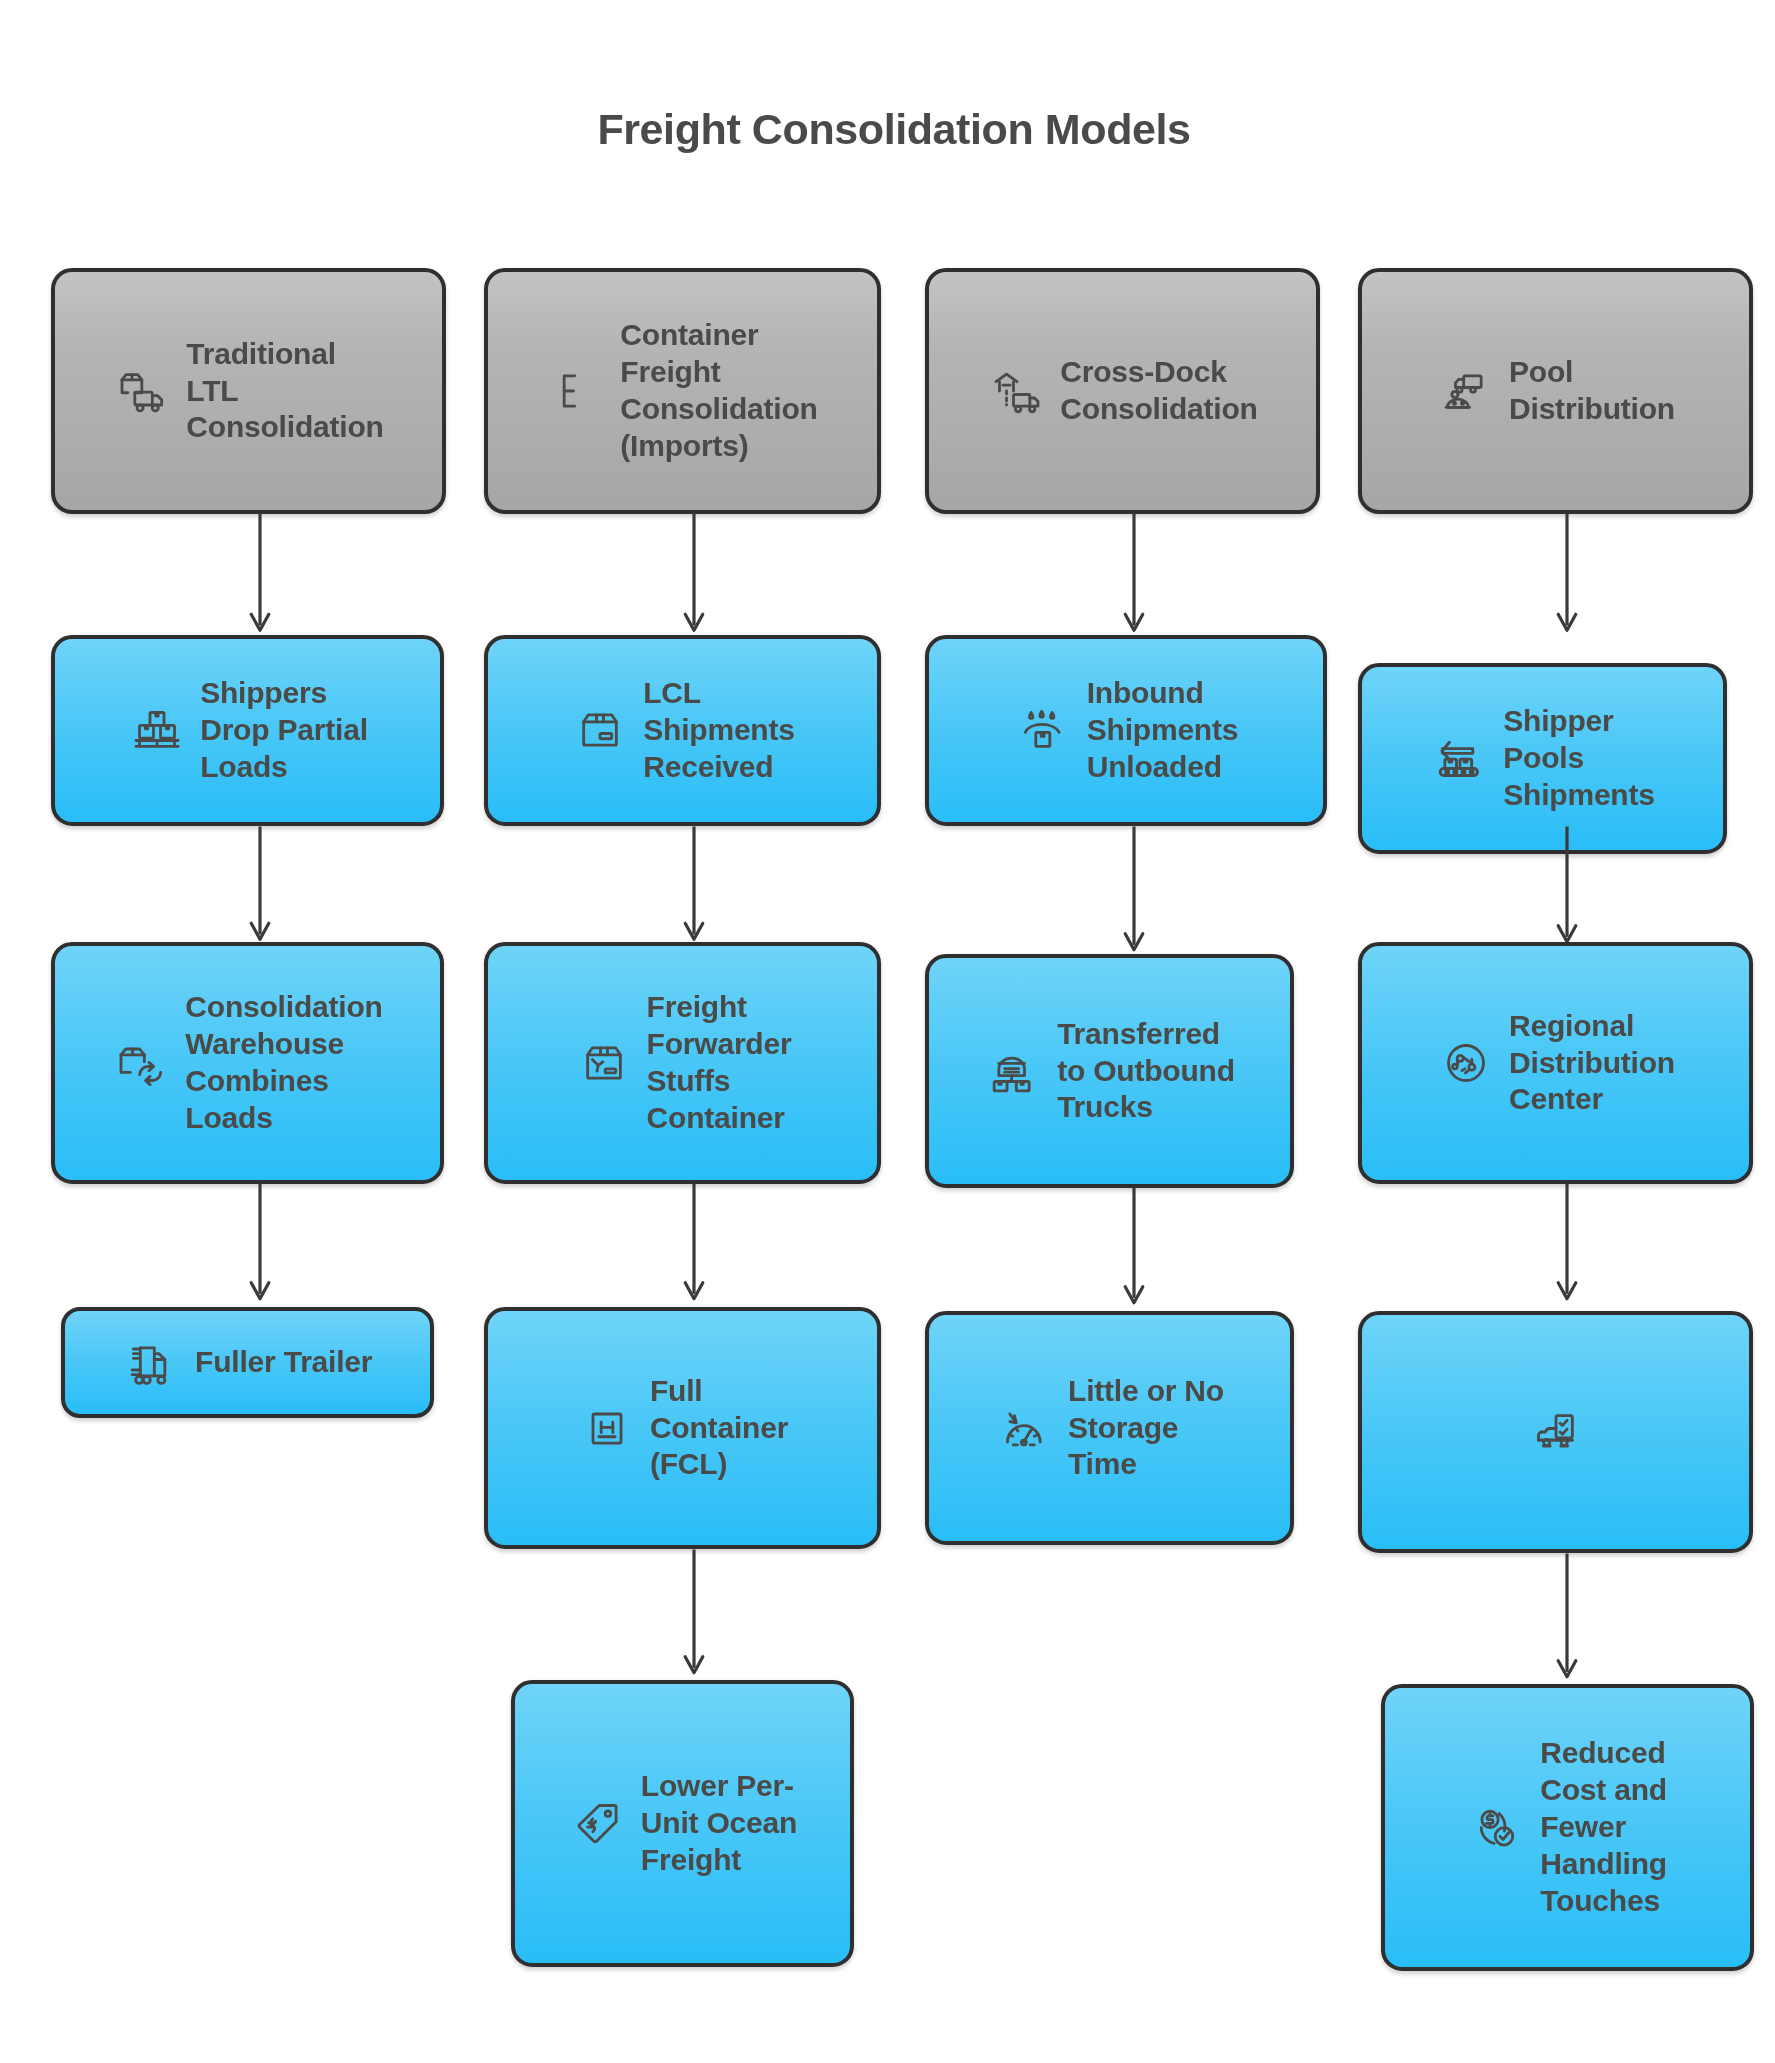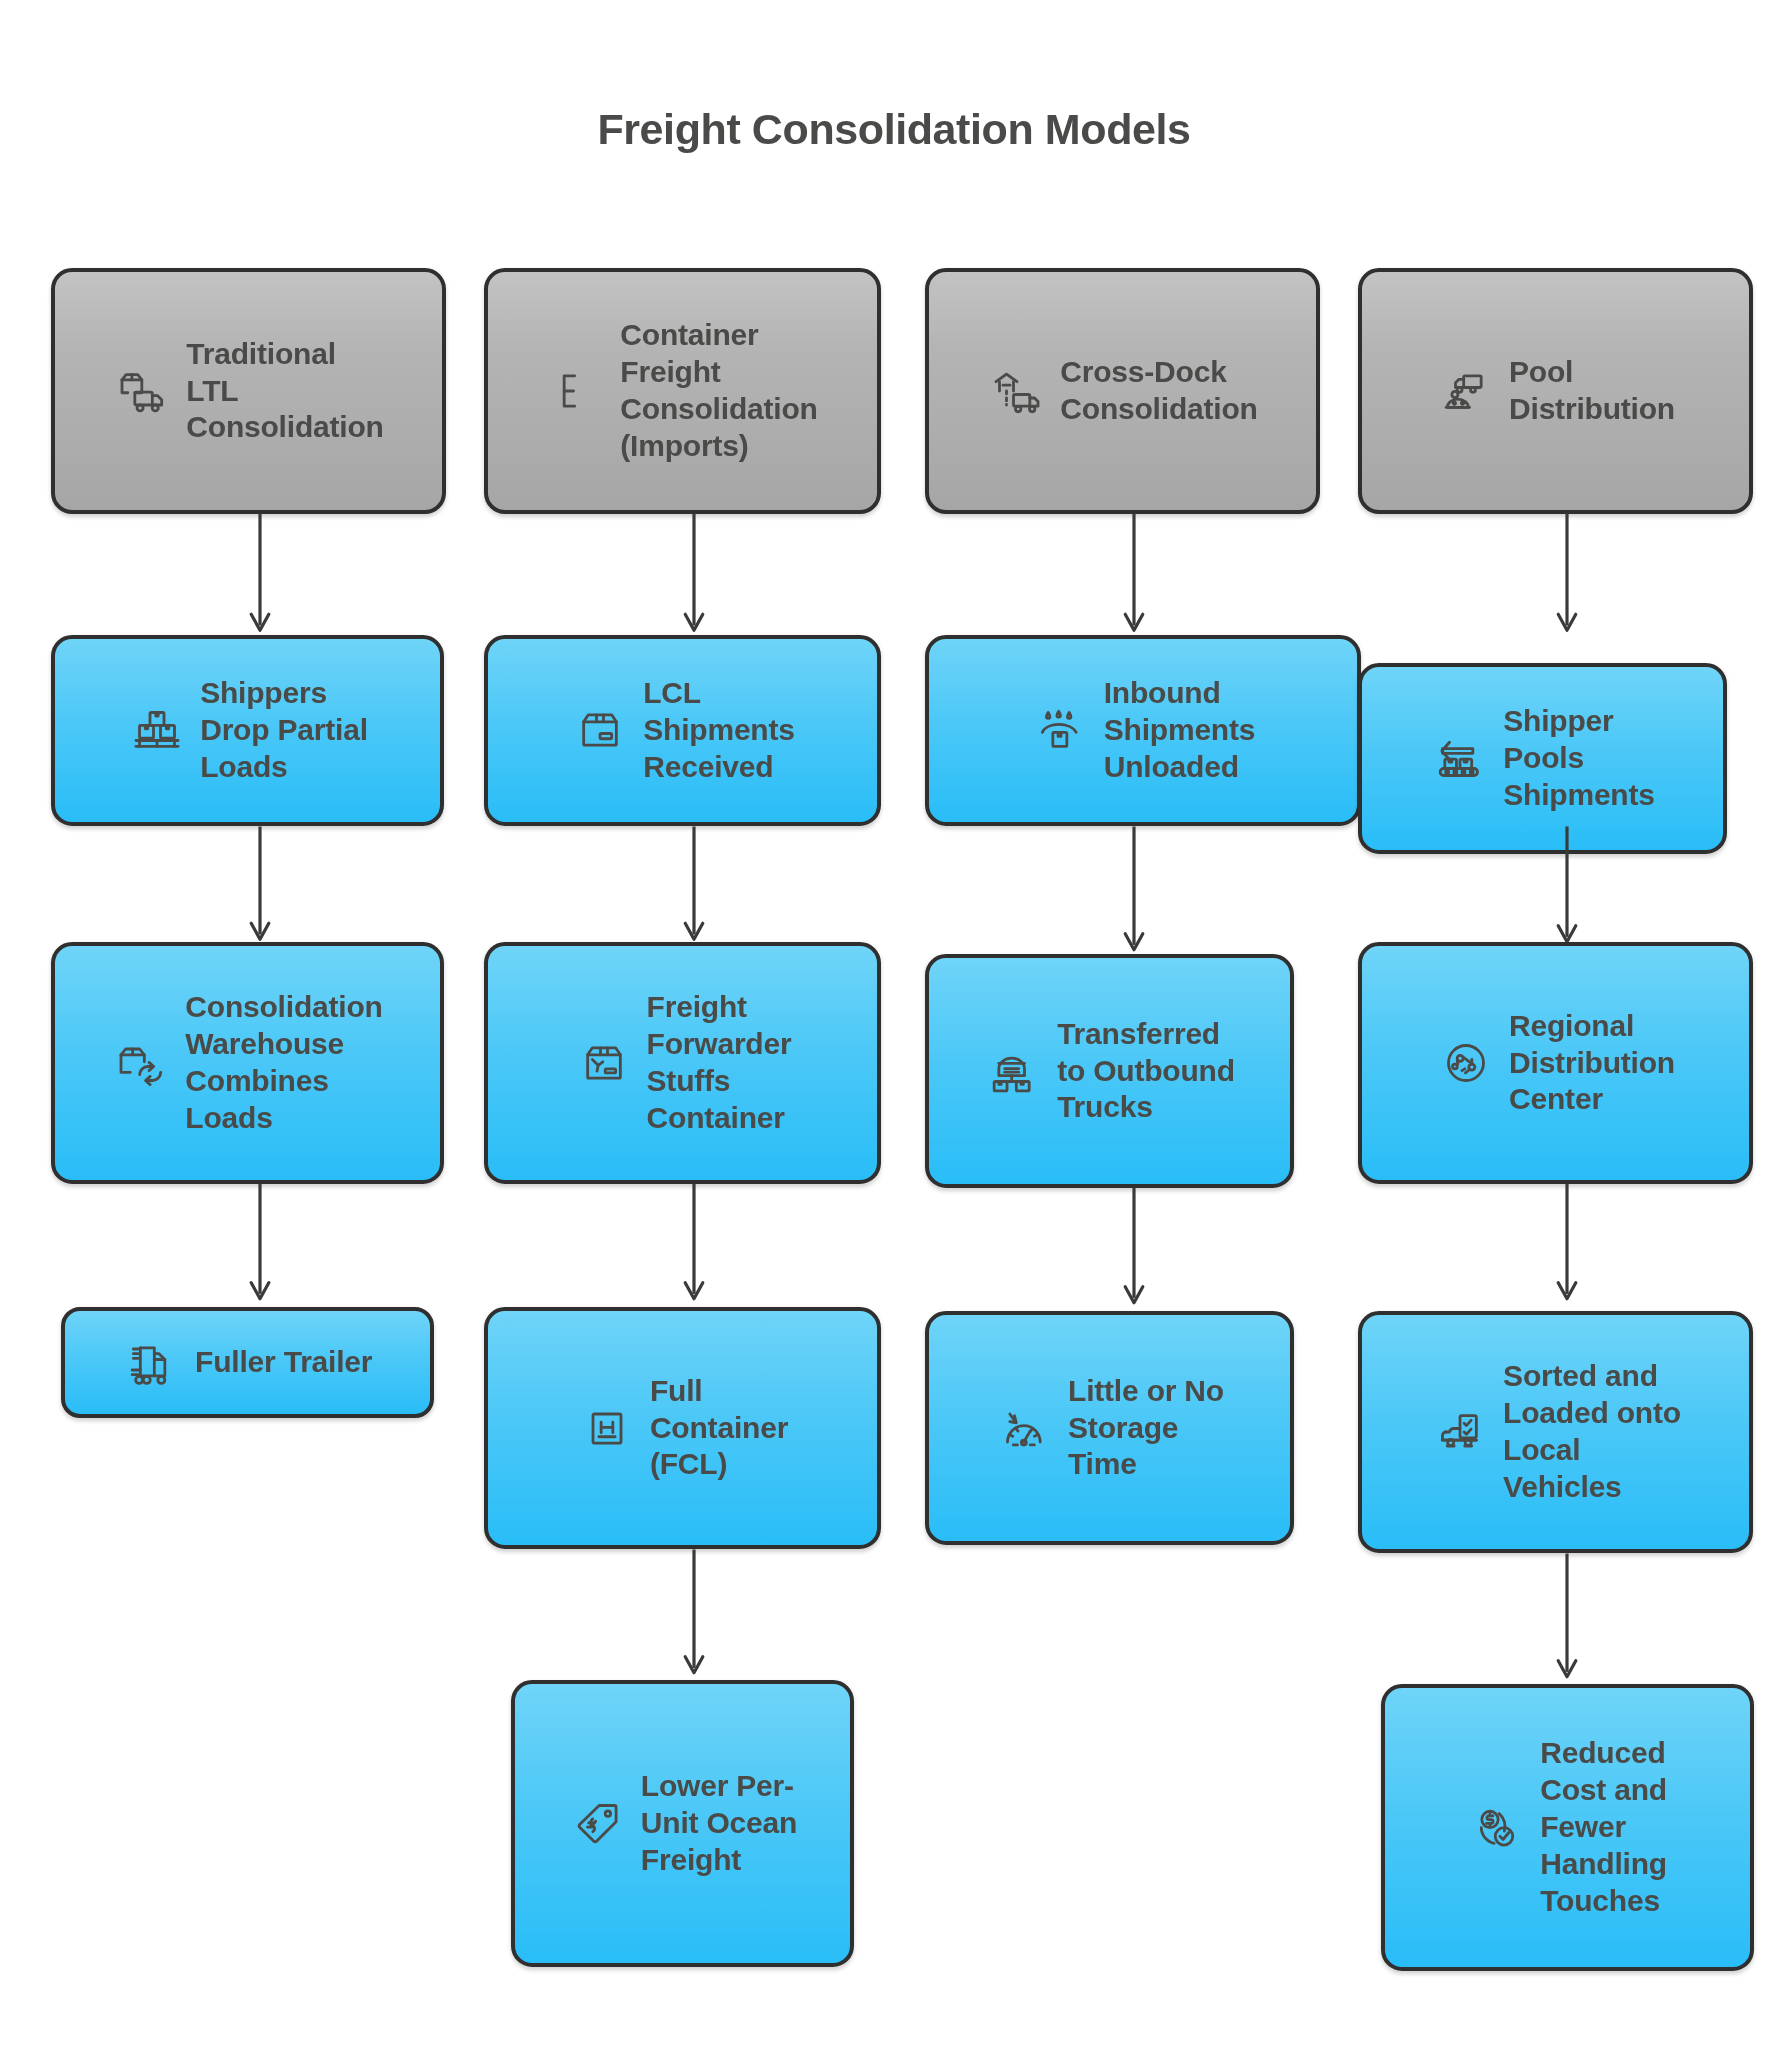--- a/index.html
+++ b/index.html
@@ -314,21 +314,21 @@
       </div>
     </div>
 
     <div class="connector" style="top:513px;left:197px;">
       <svg width="24" height="121" viewBox="0 0 30 150">
         <path d="M15 0 V140" stroke="#3a3a3a" stroke-width="4" fill="none"></path>
         <path d="M4 126 L15 146 L26 126" stroke="#3a3a3a" stroke-width="4" fill="none" stroke-linecap="round" stroke-linejoin="round"></path>
       </svg>
     </div>
 
-    <div class="node step" style="top:635px;left:0;width:436px;height:191px;">
+    <div class="node step" style="top:635px;left:0;width:402px;height:191px;">
       <div class="node-inner">
         <span class="node-icon">
           <svg viewBox="0 0 48 48" fill="none" stroke="#4a4a48" stroke-width="2.4" stroke-linecap="round" stroke-linejoin="round">
             <path d="M13 9 c-2 3 -2 5 0 5 c2 0 2 -2 0 -5Z"></path>
             <path d="M22 8 c-2 3 -2 5 0 5 c2 0 2 -2 0 -5Z"></path>
             <path d="M31 9 c-2 3 -2 5 0 5 c2 0 2 -2 0 -5Z"></path>
             <path d="M8 26 C12 17 32 17 37 26"></path>
             <rect x="17" y="26" width="12" height="12" rx="1"></rect>
             <path d="M21.5 26 v3.5 h2.5 v-3.5"></path>
           </svg>
@@ -495,24 +495,20 @@
             <path d="M27.5 24 l2 2 l4 -4.5"></path>
             <path d="M24 21 h-5 a4 4 0 0 0 -4 3 h-3"></path>
             <path d="M12 24 a3 3 0 0 0 -3 3 v4 h29"></path>
             <path d="M9 31 h29"></path>
             <circle cx="16" cy="33" r="2.6"></circle>
               <circle cx="31" cy="33" r="2.6"></circle>
             <path d="M13 36 h6"></path>
               <path d="M28 36 h6"></path>
           </svg>
         </span>
-        <span class="node-label">Sorted and
-Loaded onto
-Local
-Vehicles</span>
       </div>
     </div>
 
     <div class="connector" style="top:1553px;left:197px;">
       <svg width="24" height="129" viewBox="0 0 30 160">
         <path d="M15 0 V148" stroke="#3a3a3a" stroke-width="4" fill="none"></path>
         <path d="M4 134 L15 154 L26 134" stroke="#3a3a3a" stroke-width="4" fill="none" stroke-linecap="round" stroke-linejoin="round"></path>
       </svg>
     </div>
 

